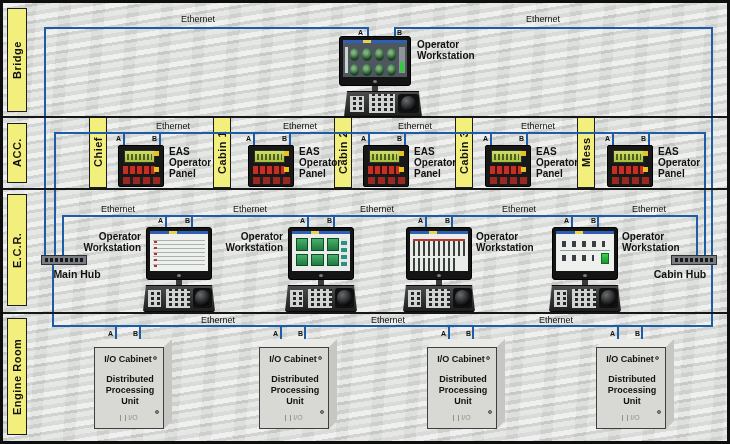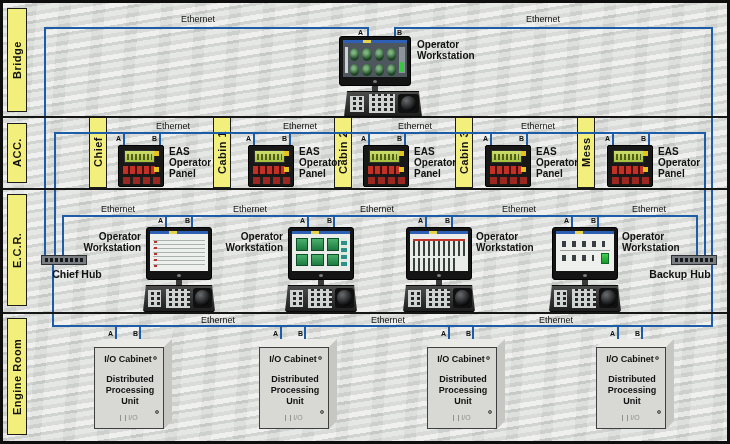--- a/index.html
+++ b/index.html
@@ -280,25 +280,25 @@
     <div class="yl"></div>
       <div class="r1"></div>
     <div class="yl2"></div>
       <div class="r2"></div>
   </div>
   <div class="devlab" style="left:655px;top:143px;width:54px;">EAS Operator Panel</div>
 
   <div class="hub" style="left:38px;top:252px;">
       <div class="ports"></div>
     </div>
-  <div class="hublab" style="left:36px;top:265px;width:76px;">Chief Hub</div>
+  <div class="hublab" style="left:36px;top:265px;width:76px;">Main Hub</div>
   <div class="hub" style="left:668px;top:252px;">
       <div class="ports"></div>
     </div>
-  <div class="hublab" style="left:638px;top:265px;width:78px;">Backup Hub</div>
+  <div class="hublab" style="left:638px;top:265px;width:78px;">Cabin Hub</div>
 
   <div class="devlab" style="left:66px;top:228px;width:72px;text-align:right;">Operator Workstation</div>
   <div class="mon" style="left:143px;top:224px;width:66px;height:53px;">
     <div class="scr scr-list">
       <div class="tbar"></div>
         <div class="chip"></div>
       <div class="body"></div>
         <div class="marks"></div>
     </div>
     <div class="pwr"></div>

